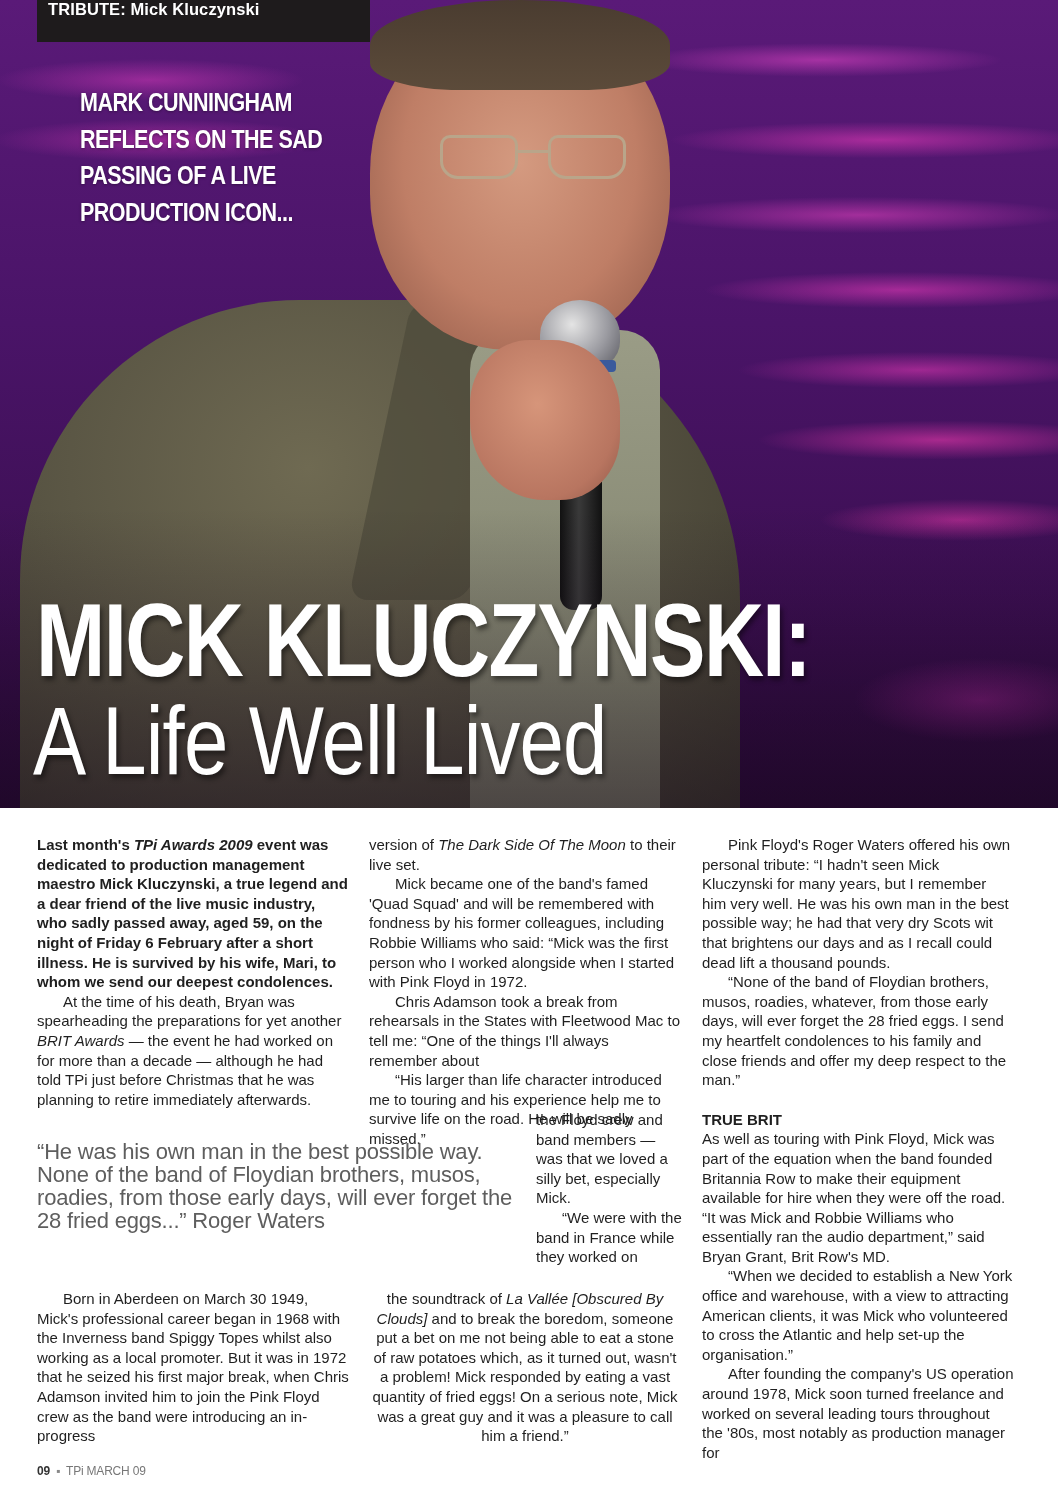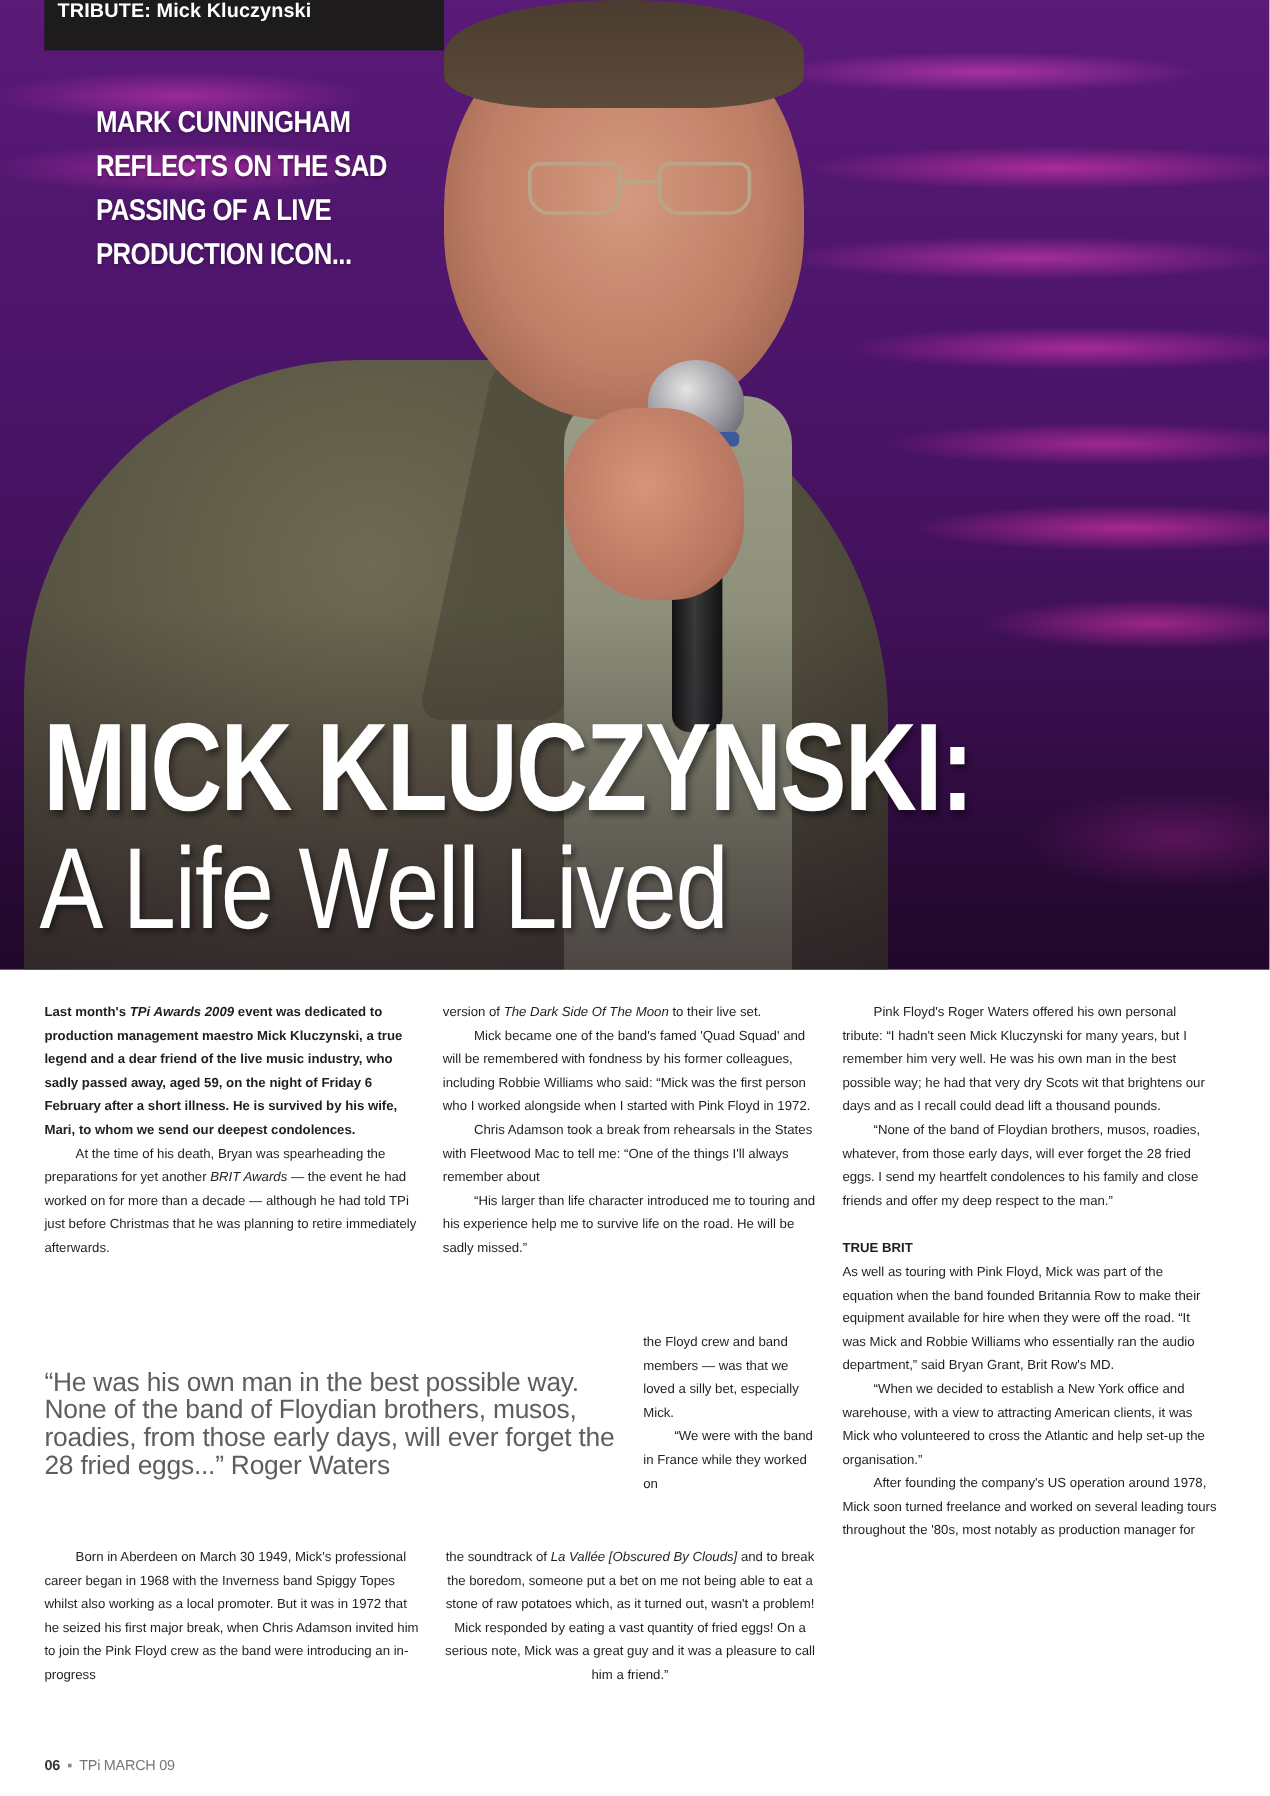--- a/index.html
+++ b/index.html
@@ -67,21 +67,21 @@
 
   
   .title-1 { position:absolute; left:36px; top:588px; color:#ffffff; font-family:"Liberation Sans", sans-serif;
     font-weight:700; font-size:104px; line-height:104px; letter-spacing:-2px; white-space:nowrap;
     transform:scaleX(0.80); transform-origin:left top; text-shadow:3px 4px 6px rgba(0,0,0,0.45); }
   .title-2 { position:absolute; left:33px; top:693px; color:#ffffff; font-family:"Liberation Sans", sans-serif;
     font-weight:400; font-size:96px; line-height:96px; letter-spacing:-1px; white-space:nowrap;
     transform:scaleX(0.83); transform-origin:left top; text-shadow:3px 4px 6px rgba(0,0,0,0.45); }
 
   
-  .col { position:absolute; font-family:"Liberation Sans", sans-serif; font-size:11px;
+  .col { position:absolute; font-family:"Liberation Sans", sans-serif; font-size:15px;
     line-height:19.6px; color:#1f1f1f; }
   .col p { text-indent:0; }
   .col p.ind { text-indent:26px; }
   .col1 { left:37px; top:835px; width:312px; }
   .col2 { left:369px; top:835px; width:312px; }
   .col3 { left:702px; top:835px; width:312px; }
   .lead { font-weight:700; }
   .col em { font-style:italic; }
   .subhead { font-weight:700; margin-top:20px; }
 
@@ -162,14 +162,14 @@
 <div class="col col3">
   <p class="ind">Pink Floyd's Roger Waters offered his own personal tribute: “I hadn't seen Mick Kluczynski for many years, but I remember him very well. He was his own man in the best possible way; he had that very dry Scots wit that brightens our days and as I recall could dead lift a thousand pounds.</p>
   <p class="ind">“None of the band of Floydian brothers, musos, roadies, whatever, from those early days, will ever forget the 28 fried eggs. I send my heartfelt condolences to his family and close friends and offer my deep respect to the man.”</p>
   <p class="subhead">TRUE BRIT</p>
   <p>As well as touring with Pink Floyd, Mick was part of the equation when the band founded Britannia Row to make their equipment available for hire when they were off the road. “It was Mick and Robbie Williams who essentially ran the audio department,” said Bryan Grant, Brit Row's MD.</p>
   <p class="ind">“When we decided to establish a New York office and warehouse, with a view to attracting American clients, it was Mick who volunteered to cross the Atlantic and help set-up the organisation.”</p>
   <p class="ind">After founding the company's US operation around 1978, Mick soon turned freelance and worked on several leading tours throughout the '80s, most notably as production manager for</p>
 </div>
 
 <div class="folio">
-  <span class="pg">06</span><span class="sep">▪</span><span class="mag">TPi MARCH 09</span>
+  <span class="pg">09</span><span class="sep">▪</span><span class="mag">TPi MARCH 09</span>
 </div>
 
 </body></html>

